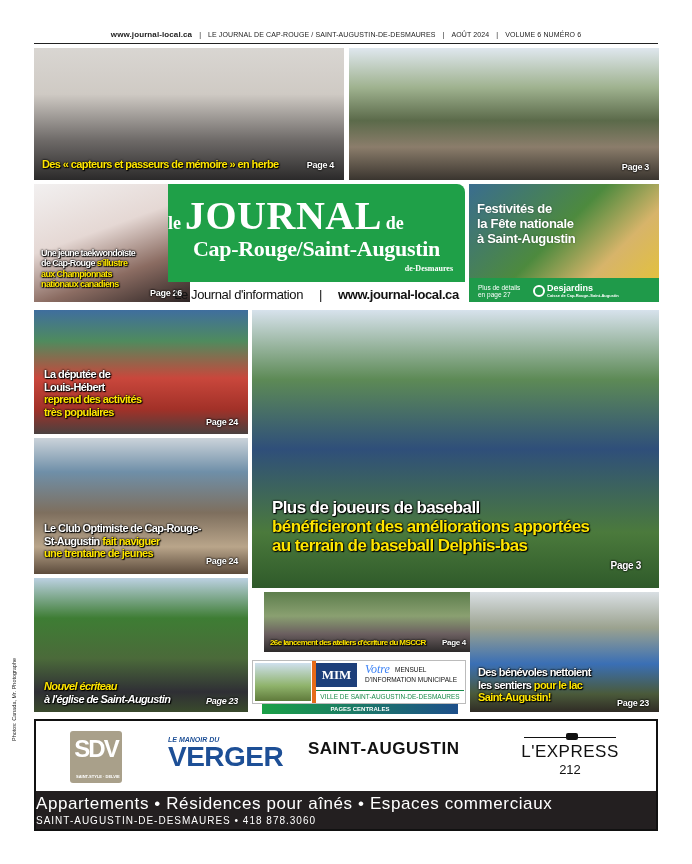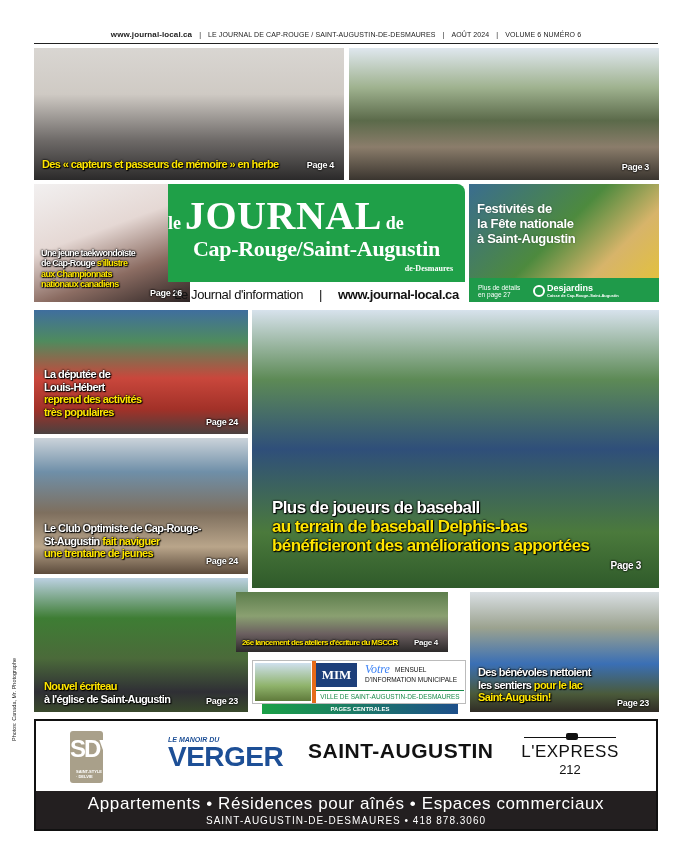--- a/index.html
+++ b/index.html
@@ -13,22 +13,22 @@
   .cap .w{color:#fff;}
   .cap .y{color:#ffe600;}
   .pg{position:absolute;color:#fff;font-weight:bold;font-size:9px;text-shadow:0 0 2px #000,0 0 2px #000;letter-spacing:-0.3px;}
   
   .p1{left:34px;top:48px;width:310px;height:132px;background:linear-gradient(180deg,#d9d6d2 0%,#cfcac4 35%,#6e6a68 70%,#2b2a2a 100%);}
   .p2{left:349px;top:48px;width:310px;height:132px;background:linear-gradient(180deg,#dfe7ee 0%,#9fb28f 30%,#5b6a4a 55%,#8b7d6b 75%,#3a352f 100%);}
   .p3{left:34px;top:184px;width:156px;height:118px;background:linear-gradient(160deg,#f2f0f0 0%,#e5d8d4 40%,#8b6c62 70%,#2c2424 100%);}
   .p5{left:34px;top:310px;width:214px;height:124px;background:linear-gradient(180deg,#3f6e9e 0%,#4f8b5e 25%,#c9473c 55%,#a23128 80%,#4a4140 100%);}
   .p6{left:34px;top:438px;width:214px;height:136px;background:linear-gradient(180deg,#cbd3da 0%,#6f8fa8 25%,#7e6f5e 55%,#b9a58a 80%,#5c4b3c 100%);}
   .p7{left:252px;top:310px;width:407px;height:278px;background:linear-gradient(180deg,#d7e2ec 0%,#5d8a56 25%,#2f4f7a 50%,#4b7a3c 80%,#2f5a2a 100%);}
-  .p8{left:34px;top:578px;width:214px;height:134px;background:linear-gradient(180deg,#bcd1e2 0%,#3e7d34 30%,#4b6a3a 60%,#2f2f35 85%,#394a2c 100%);}
-  .p9{left:236px;top:592px;width:212px;height:60px;background:linear-gradient(180deg,#5d7e4c 0%,#8aa071 40%,#6b5f60 70%,#2c2a2a 100%);text-align:right;}
+  .p8{left:34px;top:578px;width:214px;height:134px;background:linear-gradient(180deg,#bcd1e2 0%,#3e7d34 30%,#4b6a3a 60%,#2f2f35 85%,#394a2c 100%);font-style:italic;}
+  .p9{left:264px;top:592px;width:212px;height:60px;background:linear-gradient(180deg,#5d7e4c 0%,#8aa071 40%,#6b5f60 70%,#2c2a2a 100%);text-align:right;}
   .p10{left:470px;top:592px;width:189px;height:120px;background:linear-gradient(180deg,#d9dfe3 0%,#9ba28f 30%,#3a6fb5 60%,#4a5a3a 85%,#2f2b25 100%);}
   
   .mast{left:168px;top:184px;width:297px;height:98px;background:#1fa048;border-radius:0 8px 0 0;color:#fff;font-family:"Liberation Serif",serif;}
   .mast .l1{position:absolute;left:0;right:0;top:8px;text-align:left;font-weight:bold;}
   .mast .le{font-size:18px;}
   .mast .big{font-size:40px;letter-spacing:0.5px;}
   .mast .de{font-size:18px;}
   .mast .l2{position:absolute;left:0;right:0;top:52px;text-align:center;font-weight:bold;font-size:22px;letter-spacing:-0.3px;}
   .mast .l3{position:absolute;right:12px;top:80px;font-size:8px;font-weight:bold;margin-left:10px;}
   .tagline{left:168px;top:284px;width:297px;height:20px;font-size:13px;font-stretch:condensed;color:#111;display:flex;align-items:center;justify-content:center;gap:16px;letter-spacing:-0.4px;}
@@ -51,35 +51,35 @@
   .mim .mens{position:absolute;left:142px;top:5px;font-size:6.5px;color:#111;}
   .mim .info{position:absolute;left:112px;top:15px;font-size:6.5px;color:#111;}
   .mim .ville{position:absolute;left:63px;top:29px;width:148px;height:11px;font-size:6.5px;color:#1a8a4a;border-top:1px solid #1a8a4a;text-align:center;line-height:11px;}
   .mim-bar{left:262px;top:704px;width:196px;height:10px;background:linear-gradient(90deg,#1aa046,#1d4f8a);color:#fff;font-size:6px;text-align:center;line-height:10px;font-weight:bold;}
   
   .credit{left:8px;top:640px;width:12px;height:110px;}
   .credit span{position:absolute;left:-44px;top:48px;width:100px;transform:rotate(-90deg);font-size:5.5px;color:#222;white-space:nowrap;}
   
   .adbox{left:34px;top:719px;width:624px;height:112px;border:2px solid #111;box-sizing:border-box;background:#fff;}
   .adlogos{position:absolute;left:0;right:0;top:0;height:72px;}
-  .sdv{position:absolute;left:34px;top:10px;width:33px;height:52px;background:#a9a08a;border-radius:3px;color:#fff;}
+  .sdv{position:absolute;left:34px;top:10px;width:52px;height:52px;background:#a9a08a;border-radius:3px;color:#fff;}
   .sdv .t{position:absolute;left:0;right:0;top:4px;text-align:center;font-size:24px;font-weight:bold;letter-spacing:-2px;}
   .sdv .s{position:absolute;left:6px;bottom:4px;font-size:4px;font-weight:bold;}
   .verger{position:absolute;left:132px;top:15px;color:#1d4f96;}
   .verger .a{font-size:7px;font-weight:bold;font-style:italic;}
   .verger .b{font-size:28px;font-weight:bold;font-stretch:condensed;letter-spacing:-0.5px;line-height:28px;}
   .prom{position:absolute;left:272px;top:18px;color:#111;text-align:left;}
   .prom .a{font-size:17px;letter-spacing:1px;}
-  .prom .b{font-size:21px;font-weight:bold;letter-spacing:0.5px;}
+  .prom .b{font-size:17px;font-weight:bold;letter-spacing:0.5px;}
   .express{position:absolute;left:484px;top:14px;width:100px;text-align:center;color:#111;}
   .express .rule{height:1px;background:#111;margin:2px 4px 4px 4px;position:relative;}
   .express .rule i{position:absolute;left:42px;top:-4px;width:12px;height:7px;background:#111;border-radius:2px;}
   .express .a{font-size:17px;letter-spacing:0.5px;}
   .express .b{font-size:13px;}
-  .adfoot{position:absolute;left:0;right:0;bottom:0;height:38px;background:#231f20;color:#fff;text-align:center;}
+  .adfoot{position:absolute;left:0;right:0;bottom:0;height:38px;background:#231f20;color:#fff;}
   .adfoot .l1{position:absolute;left:0;right:0;top:3px;font-size:17px;letter-spacing:0.6px;}
   .adfoot .l2{position:absolute;left:0;right:0;top:24px;font-size:10px;letter-spacing:1px;}
 </style>
 </head>
 <body>
 
 <div class="abs hdr">
   <span class="site">www.journal-local.ca</span>
   <span>|</span>
   <span>LE JOURNAL DE CAP-ROUGE / SAINT-AUGUSTIN-DE-DESMAURES</span>
@@ -155,22 +155,22 @@
     <div class="w">Le Club Optimiste de Cap-Rouge-</div>
     <div><span class="w">St-Augustin </span><span class="y">fait naviguer</span></div>
     <div class="y">une trentaine de jeunes</div>
   </div>
   <div class="pg" style="right:10px;top:118px;">Page 24</div>
 </div>
 
 <div class="abs photo p7">
   <div class="cap" style="left:20px;top:188px;font-size:17px;line-height:1.12;">
     <div class="w">Plus de joueurs de baseball</div>
+    <div class="y">bénéficieront des améliorations apportées</div>
     <div class="y">au terrain de baseball Delphis-bas</div>
-    <div class="y">bénéficieront des améliorations apportées</div>
   </div>
   <div class="pg" style="right:18px;top:250px;font-size:10px;">Page 3</div>
 </div>
 
 <div class="abs photo p8">
   <div class="cap" style="left:10px;top:102px;font-size:11px;">
     <div class="y">Nouvel écriteau</div>
     <div class="w">à l'église de Saint-Augustin</div>
   </div>
   <div class="pg" style="right:10px;top:118px;">Page 23</div>

